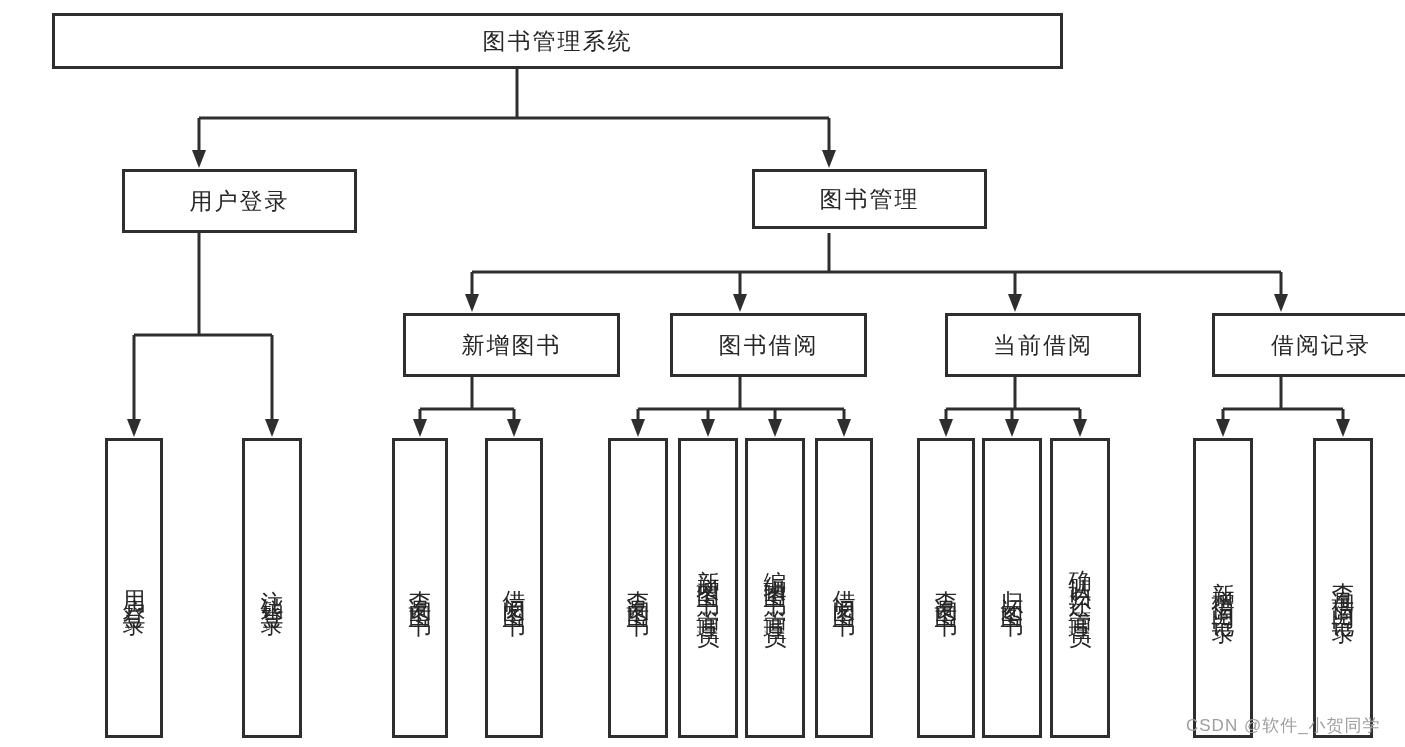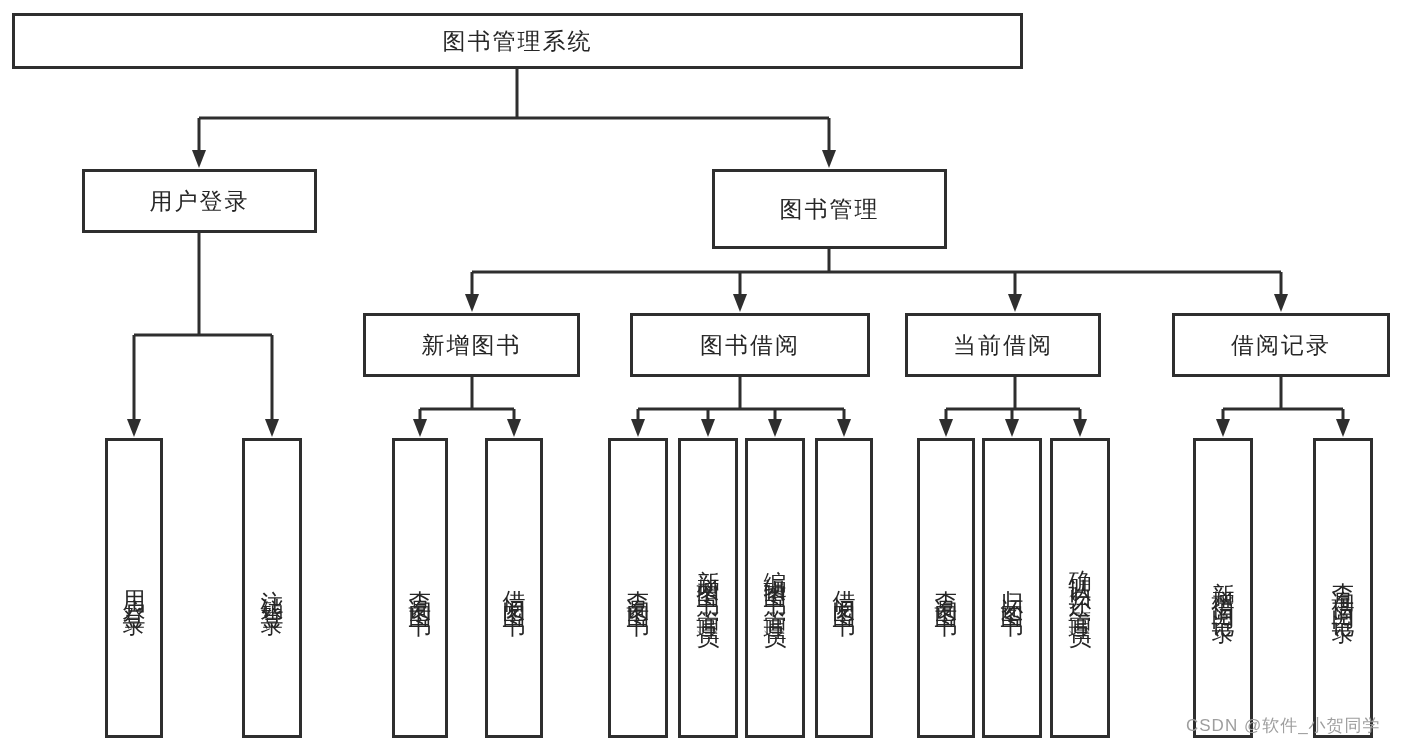--- a/index.html
+++ b/index.html
@@ -11,20 +11,21 @@
     box-sizing:border-box;
     border:3px solid #2e2e2e;
     background:#ffffff;
     display:flex;
     align-items:center;
     justify-content:center;
     color:#262626;
     font-size:23px;
     letter-spacing:2px;
     z-index:2;
+    margin-left:40px;
   }
   .leaf{
     position:absolute;
     top:438px;
     height:300px;
     box-sizing:border-box;
     border:3px solid #2e2e2e;
     background:#ffffff;
     display:flex;
     align-items:center;
@@ -98,28 +99,28 @@
     </g>
   </svg>
 
   <div class="node" style="left:12px;top:13px;width:1011px;height:56px;">
     <span>图书管理系统</span>
   </div>
 
   <div class="node" style="left:82px;top:169px;width:235px;height:64px;">
     <span>用户登录</span>
   </div>
-  <div class="node" style="left:712px;top:169px;width:235px;height:80px;">
+  <div class="node" style="left:712px;top:169px;width:235px;height:60px;">
     <span>图书管理</span>
   </div>
 
   <div class="node" style="left:363px;top:313px;width:217px;height:64px;">
     <span>新增图书</span>
   </div>
-  <div class="node" style="left:630px;top:313px;width:240px;height:64px;">
+  <div class="node" style="left:630px;top:313px;width:197px;height:64px;">
     <span>图书借阅</span>
   </div>
   <div class="node" style="left:905px;top:313px;width:196px;height:64px;">
     <span>当前借阅</span>
   </div>
   <div class="node" style="left:1172px;top:313px;width:218px;height:64px;">
     <span>借阅记录</span>
   </div>
 
   <div class="leaf" style="left:105px;width:58px;">

